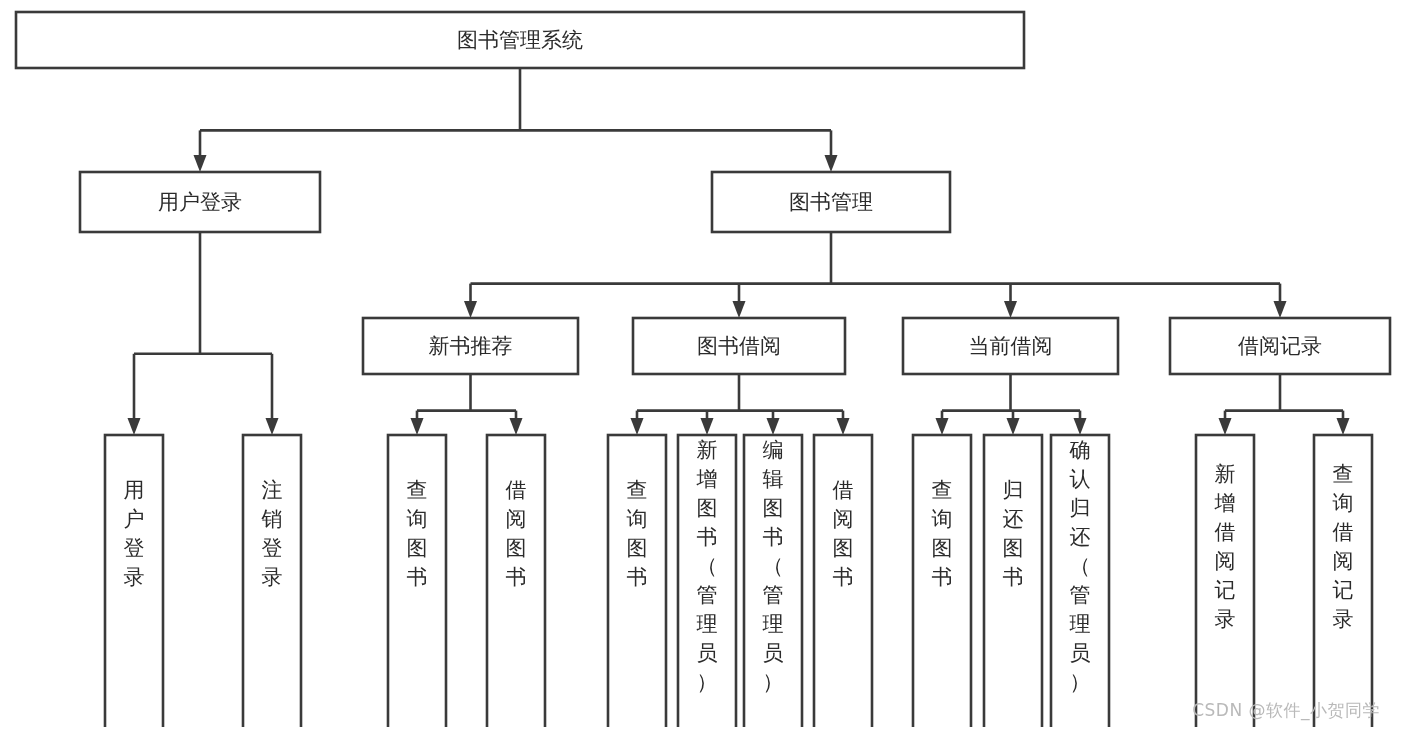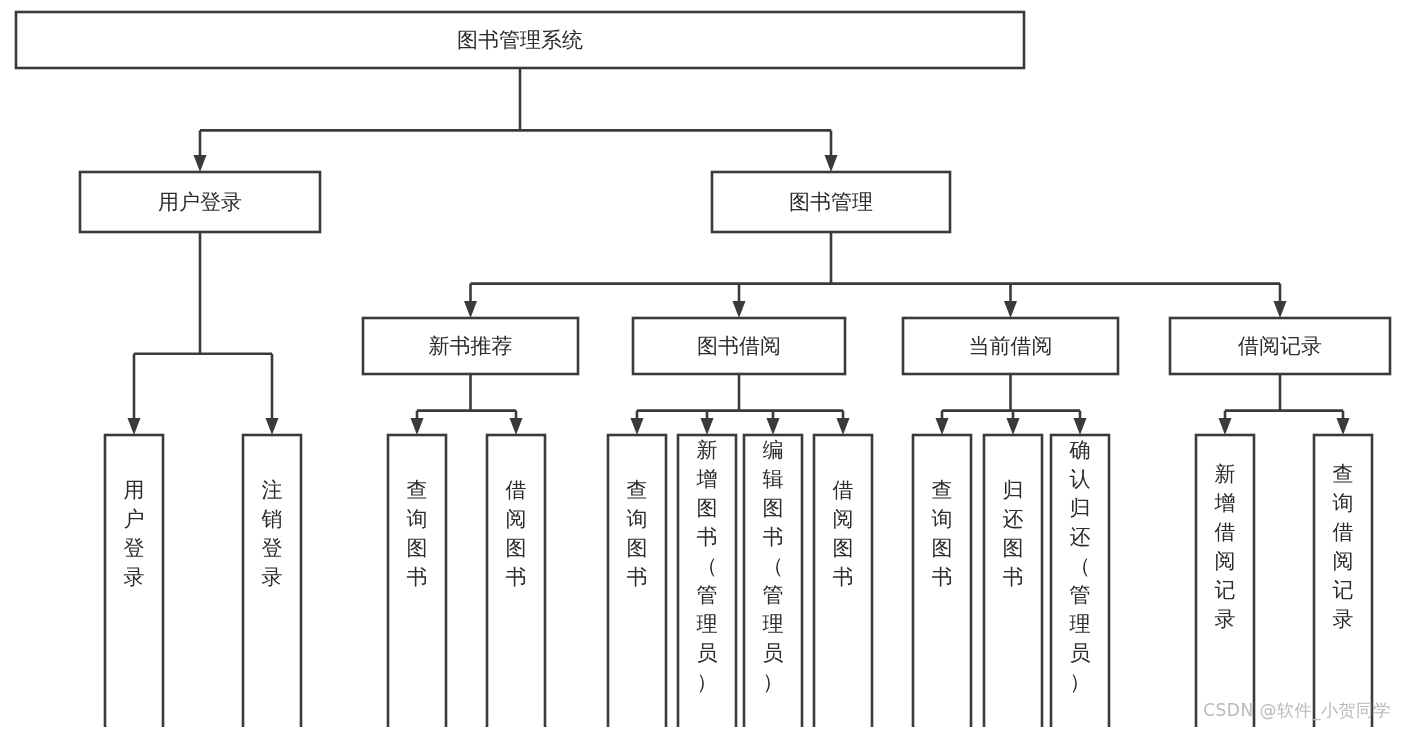--- a/index.html
+++ b/index.html
@@ -47,21 +47,21 @@
     dominant-baseline: middle;
   }
   .node-label-v {
     font-family: "DejaVu Sans", "Liberation Sans", sans-serif;
     font-size: 21px;
     fill: #2b2b2b;
     text-anchor: middle;
   }
   .watermark {
     position: absolute;
-    right: 14px;
+    right: 25px;
     bottom: 5px;
     font-family: "DejaVu Sans", "Liberation Sans", sans-serif;
     font-size: 17px;
     color: #b9b9b9;
     white-space: nowrap;
     letter-spacing: 0.5px;
     pointer-events: none;
   }
 </style>
 </head>

